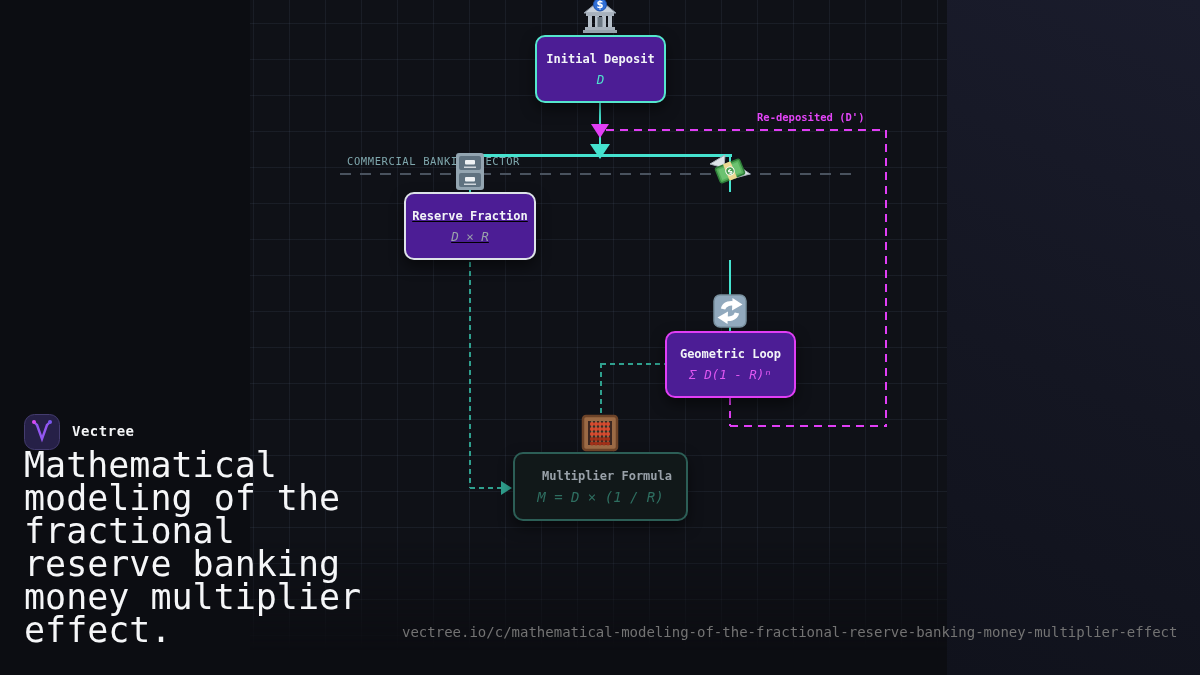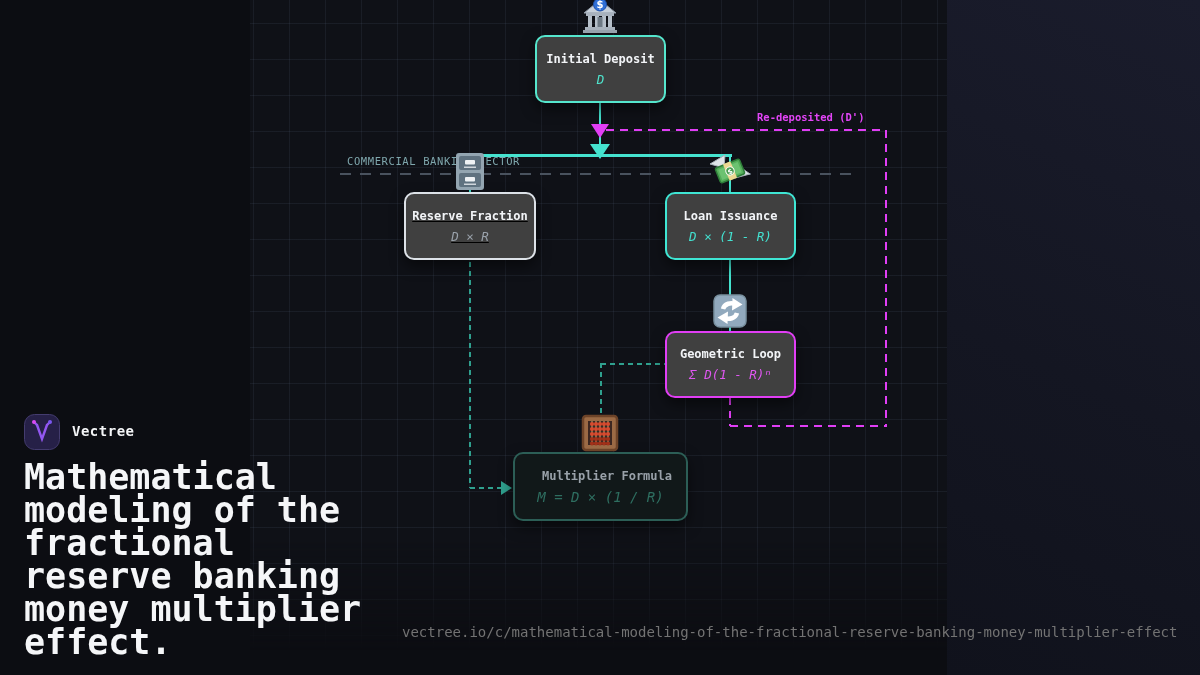--- a/index.html
+++ b/index.html
@@ -7,33 +7,33 @@
          background:#0c0d12;font-family:"DejaVu Sans Mono",monospace;}
   .bg-right{position:absolute;left:947px;top:0;width:253px;height:675px;
             background:linear-gradient(205deg,#1a1c2c 0%,#141622 55%,#10121c 100%);}
   .grid-panel{position:absolute;left:250px;top:0;width:697px;height:675px;
       background-color:#0f1117;
       background-image:linear-gradient(rgba(130,160,190,0.09) 1px,transparent 1px),
                        linear-gradient(90deg,rgba(130,160,190,0.09) 1px,transparent 1px);
       background-size:36px 36px;background-position:3px 23px;
       -webkit-mask-image:linear-gradient(to bottom,#000 0,#000 540px,transparent 650px);
       mask-image:linear-gradient(to bottom,#000 0,#000 540px,transparent 650px);}
-  .node{position:absolute;border-radius:10px;background:#404040;display:flex;
+  .node{position:absolute;border-radius:10px;background:#4c1d95;display:flex;
         flex-direction:column;align-items:center;justify-content:center;gap:6px;
         box-shadow:0 6px 14px rgba(0,0,0,.5);z-index:5;box-sizing:border-box;}
   .node .t{font-weight:bold;font-size:12px;color:#f2f4f7;white-space:nowrap;}
   .node .f{font-style:italic;font-size:12.5px;white-space:nowrap;}
   .line{position:absolute;z-index:2;}
   .icon{position:absolute;z-index:6;line-height:0;}
   .arrow{position:absolute;width:0;height:0;z-index:3;}
   .lbl{position:absolute;white-space:nowrap;z-index:4;}
   .brand-name{position:absolute;left:72px;top:423px;font-size:14px;font-weight:bold;
               color:#f4f5f7;letter-spacing:.5px;z-index:8;}
   .big-title{position:absolute;left:24px;top:449px;z-index:8;color:#f5f6f8;
-             font-weight:bold;font-size:35px;line-height:33px;margin-top:12px;}
+             font-weight:normal;font-size:35px;line-height:33px;}
   .big-title div{white-space:nowrap;}
   .footer-url{position:absolute;left:402px;top:624px;font-size:14px;color:#737373;z-index:8;white-space:nowrap;}
 </style>
 </head>
 <body>
 
 <div id="stage">
   <div class="bg-right"></div>
   <div class="grid-panel"></div>
 
@@ -64,24 +64,20 @@
   <div class="node" style="left:535px;top:35px;width:131px;height:68px;border:2px solid #55e6cd;">
     <div class="t">Initial Deposit</div>
     <div class="f" style="color:#4fe6cf;">D</div>
   </div>
 
   <div class="node" style="left:404px;top:192px;width:132px;height:68px;border:2px solid #dde2e8;text-decoration:underline;">
     <div class="t">Reserve Fraction</div>
     <div class="f" style="color:#9aa2ab;">D × R</div>
   </div>
 
-  <div class="node" style="left:665px;top:192px;width:131px;height:68px;border:2px solid #3fe6d4;">
-    <div class="t">Loan Issuance</div>
-    <div class="f" style="color:#43e2d1;">D × (1 - R)</div>
-  </div>
 
   <div class="node" style="left:665px;top:331px;width:131px;height:67px;border:2px solid #e13ef5;">
     <div class="t">Geometric Loop</div>
     <div class="f" style="color:#e057f2;">Σ D(1 - R)ⁿ</div>
   </div>
 
   <div class="node" style="left:513px;top:452px;width:175px;height:69px;border:2px solid #2c5e56;background:#111819;">
     <div class="t" style="color:#99a1a9;padding-left:13px;">Multiplier Formula</div>
     <div class="f" style="color:#2e6e60;font-size:14px;">M = D × (1 / R)</div>
   </div>

